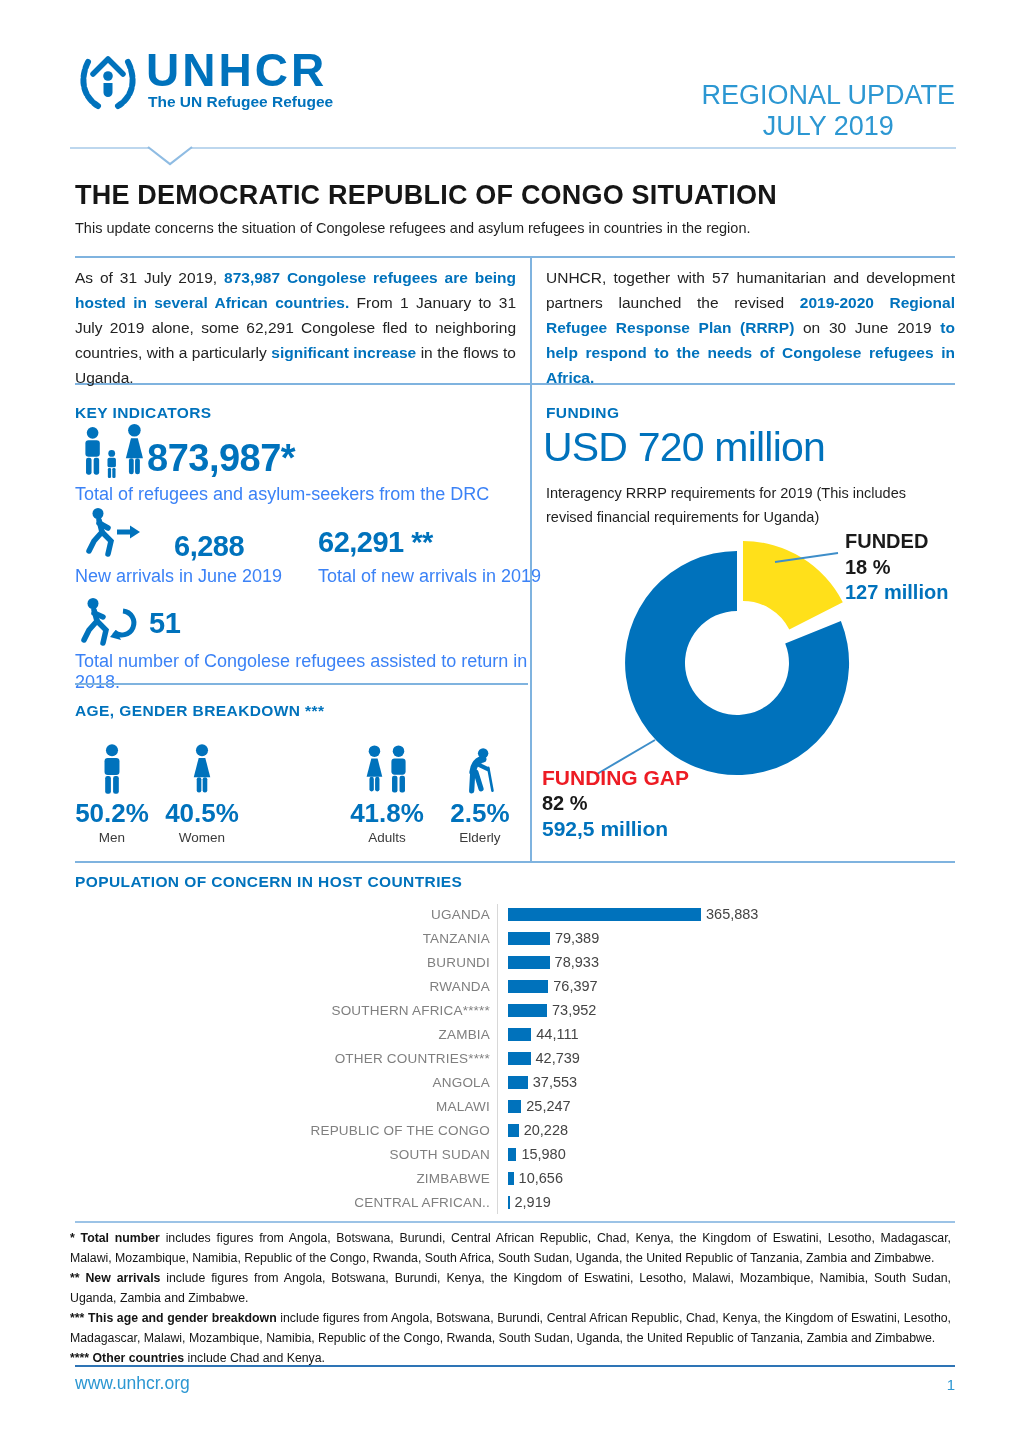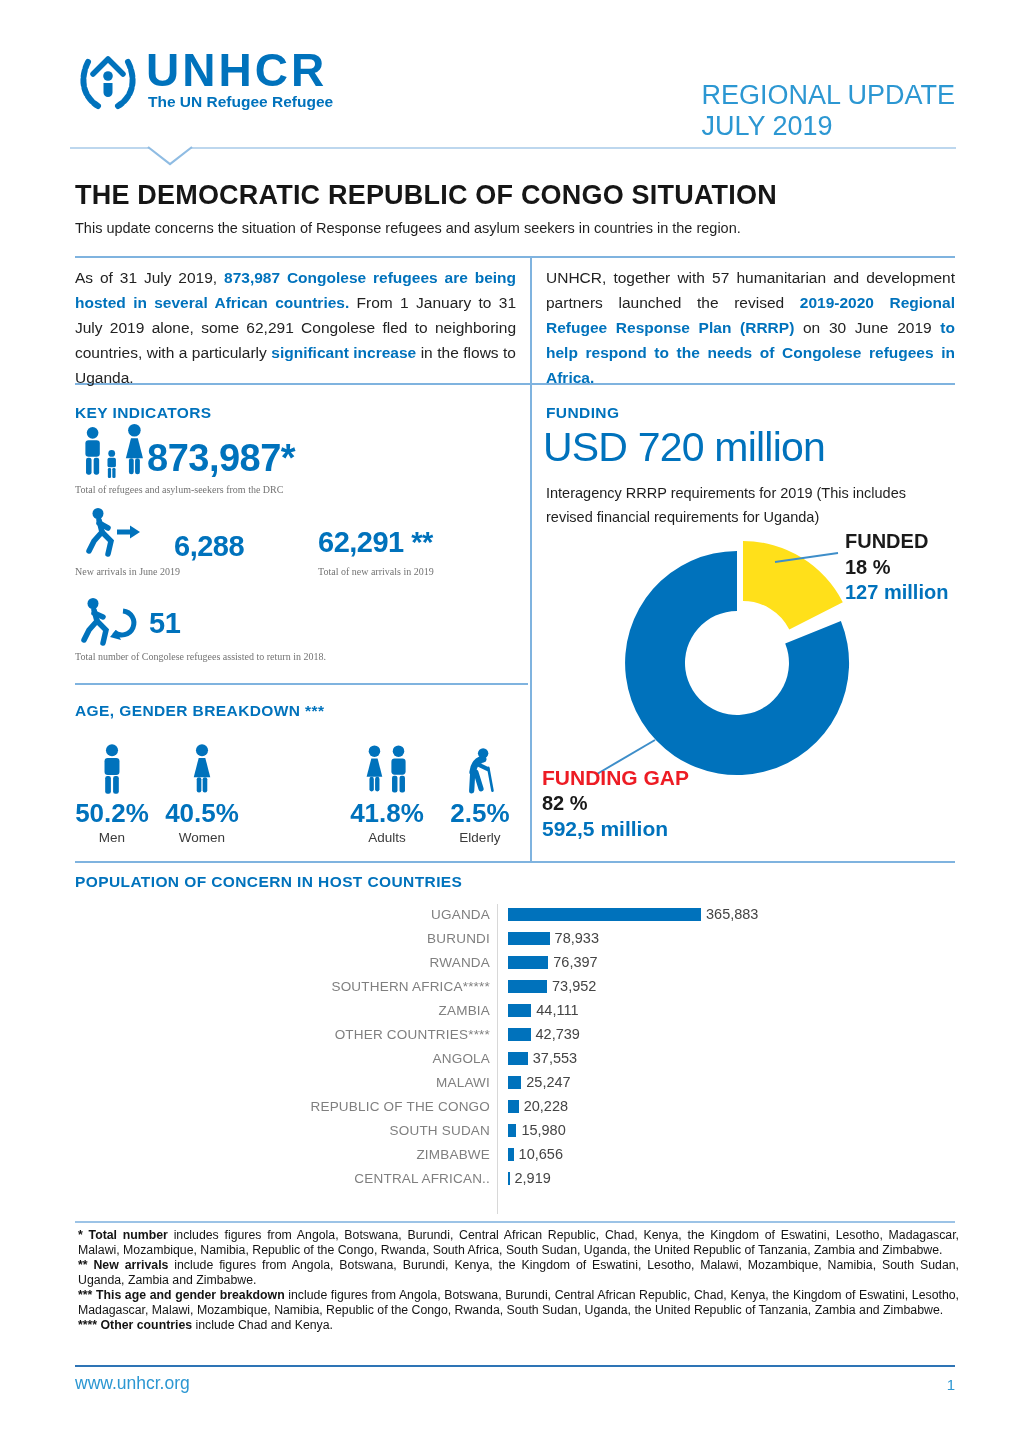--- a/index.html
+++ b/index.html
@@ -2,45 +2,45 @@
 <html><head>
 <meta charset="utf-8">
 <style>
   html,body{margin:0;padding:0;background:#e8e8e8;}
   .page{position:relative;width:1024px;height:1449px;background:#ffffff;margin:0 auto;
         font-family:"Liberation Sans", sans-serif;overflow:hidden;}
   .abs{position:absolute;}
   .hl{color:#0072BC;font-weight:bold;}
   .sec-head{position:absolute;font-size:15.5px;font-weight:bold;color:#0072BC;letter-spacing:.4px;}
   .hline{position:absolute;height:2px;background:#7FB3DF;}
-  .caption{position:absolute;font-size:10px;color:#737373;font-family:Liberation Serif, serif;}
+  .caption{position:absolute;font-size:18px;color:#3b82f6;}
   .bigval{position:absolute;font-weight:bold;color:#0072BC;letter-spacing:-.5px;}
   .para{position:absolute;font-size:15.5px;line-height:25.2px;color:#222;text-align:justify;}
   .icon{fill:#0072BC;}
   
   .logo-text{position:absolute;left:146px;top:47px;font-size:46px;font-weight:800;color:#0072BC;letter-spacing:3px;line-height:1;}
   .logo-tag{position:absolute;left:148px;top:93px;font-size:15.5px;font-weight:bold;color:#0072BC;}
-  .doc-head{position:absolute;right:69px;top:80px;text-align:left;color:#2C97D2;font-size:27px;line-height:31px;font-weight:400;}
+  .doc-head{position:absolute;right:69px;top:80px;text-align:center;color:#2C97D2;font-size:27px;line-height:31px;font-weight:400;}
   
   .ag-group{position:absolute;width:110px;text-align:center;}
   .ag-icon{height:58px;display:flex;align-items:flex-end;justify-content:center;}
   .ag-pct{font-size:26px;font-weight:bold;color:#0072BC;margin-top:2px;}
   .ag-label{font-size:13.5px;color:#3b3b3b;margin-top:1px;}
   
   .fund-lbl{position:absolute;font-size:20px;font-weight:bold;color:#1a1a1a;line-height:1;}
   
   #pop-chart{position:absolute;left:75px;top:902px;width:880px;height:315px;}
   #pop-axis{position:absolute;left:422px;top:2px;width:1px;height:310px;background:#D8D8D8;}
   .bar-row{display:flex;align-items:center;height:24px;position:relative;}
   .bar-row .cat{width:415px;padding-right:18px;text-align:right;font-size:13.5px;color:#7F7F7F;
                 letter-spacing:.2px;white-space:nowrap;overflow:hidden;}
   .bar-row .bar{height:13px;}
   .bar-row .val{margin-left:5px;font-size:14.5px;color:#444;white-space:nowrap;}
   
-  #footnotes{position:absolute;left:78px;top:1228px;width:881px;font-size:12.3px;line-height:15px;
+  #footnotes{position:absolute;left:70px;top:1228px;width:881px;font-size:12.3px;line-height:20px;
              color:#141414;text-align:justify;}
   #footnotes p{margin:0;}
   .fnb{font-weight:bold;}
   .footer-url{position:absolute;left:75px;top:1373px;font-size:17.5px;color:#2C97D2;text-decoration:none;}
   .footer-page{position:absolute;right:69px;top:1376px;font-size:15px;color:#2C97D2;}
 </style>
 </head>
 <body>
 
 <svg width="0" height="0" style="position:absolute">
@@ -76,21 +76,21 @@
     <div>REGIONAL UPDATE</div>
     <div>JULY 2019</div>
   </div>
 
   <div class="hline" style="left:70px;top:147px;width:886px;background:#BDD7EE"></div>
   <svg class="abs" style="left:146px;top:146px" width="48" height="24" viewBox="0 0 48 24">
     <path d="M2,1 L24,18 L46,1" fill="#ffffff" stroke="#8FBCE3" stroke-width="2.2"></path>
   </svg>
 
   <div class="abs" style="left:75px;top:180px;font-size:27px;font-weight:bold;color:#161616;letter-spacing:.2px">THE DEMOCRATIC REPUBLIC OF CONGO SITUATION</div>
-  <div class="abs" style="left:75px;top:220px;font-size:14.5px;color:#1f1f1f">This update concerns the situation of Response refugees and asylum seekers in countries in the region.</div>
+  <div class="abs" style="left:75px;top:220px;font-size:14.5px;color:#1f1f1f">This update concerns the situation of Congolese refugees and asylum refugees in countries in the region.</div>
 
   <div class="hline" style="left:75px;top:256px;width:880px"></div>
   <div class="abs" style="left:530px;top:256px;width:2px;height:607px;background:#7FB3DF"></div>
   <div class="hline" style="left:75px;top:383px;width:880px"></div>
 
   <p class="para" style="left:75px;top:249px;width:441px">
     <span>As of 31 July 2019, </span><span class="hl">873,987 Congolese refugees are being hosted in several African countries.</span><span> From 1 January to 31 July 2019 alone, some 62,291 Congolese fled to neighboring countries, with a particularly </span><span class="hl">significant increase</span><span> in the flows to Uganda.</span>
   </p>
   <p class="para" style="left:546px;top:249px;width:409px">
     <span>UNHCR, together with 57 humanitarian and development partners launched the revised </span><span class="hl">2019-2020 Regional Refugee Response Plan (RRRP)</span><span> on 30  June 2019 </span><span class="hl">to help respond to the needs of Congolese refugees in Africa.</span>
@@ -211,20 +211,25 @@
   <div class="sec-head" style="left:75px;top:873px">POPULATION OF CONCERN IN HOST COUNTRIES</div>
   <div id="pop-chart">
     <div id="pop-axis"></div>
     <div id="pop-rows">
         <div class="bar-row">
           <div class="cat">UGANDA</div>
           <div class="bar" style="width: 193px; background: rgb(0, 114, 188);"></div>
           <div class="val">365,883</div>
         </div>
         <div class="bar-row">
+          <div class="cat">TANZANIA</div>
+          <div class="bar" style="width: 41.9px; background: rgb(0, 114, 188);"></div>
+          <div class="val">79,389</div>
+        </div>
+        <div class="bar-row">
           <div class="cat">BURUNDI</div>
           <div class="bar" style="width: 41.6px; background: rgb(0, 114, 188);"></div>
           <div class="val">78,933</div>
         </div>
         <div class="bar-row">
           <div class="cat">RWANDA</div>
           <div class="bar" style="width: 40.3px; background: rgb(0, 114, 188);"></div>
           <div class="val">76,397</div>
         </div>
         <div class="bar-row">

